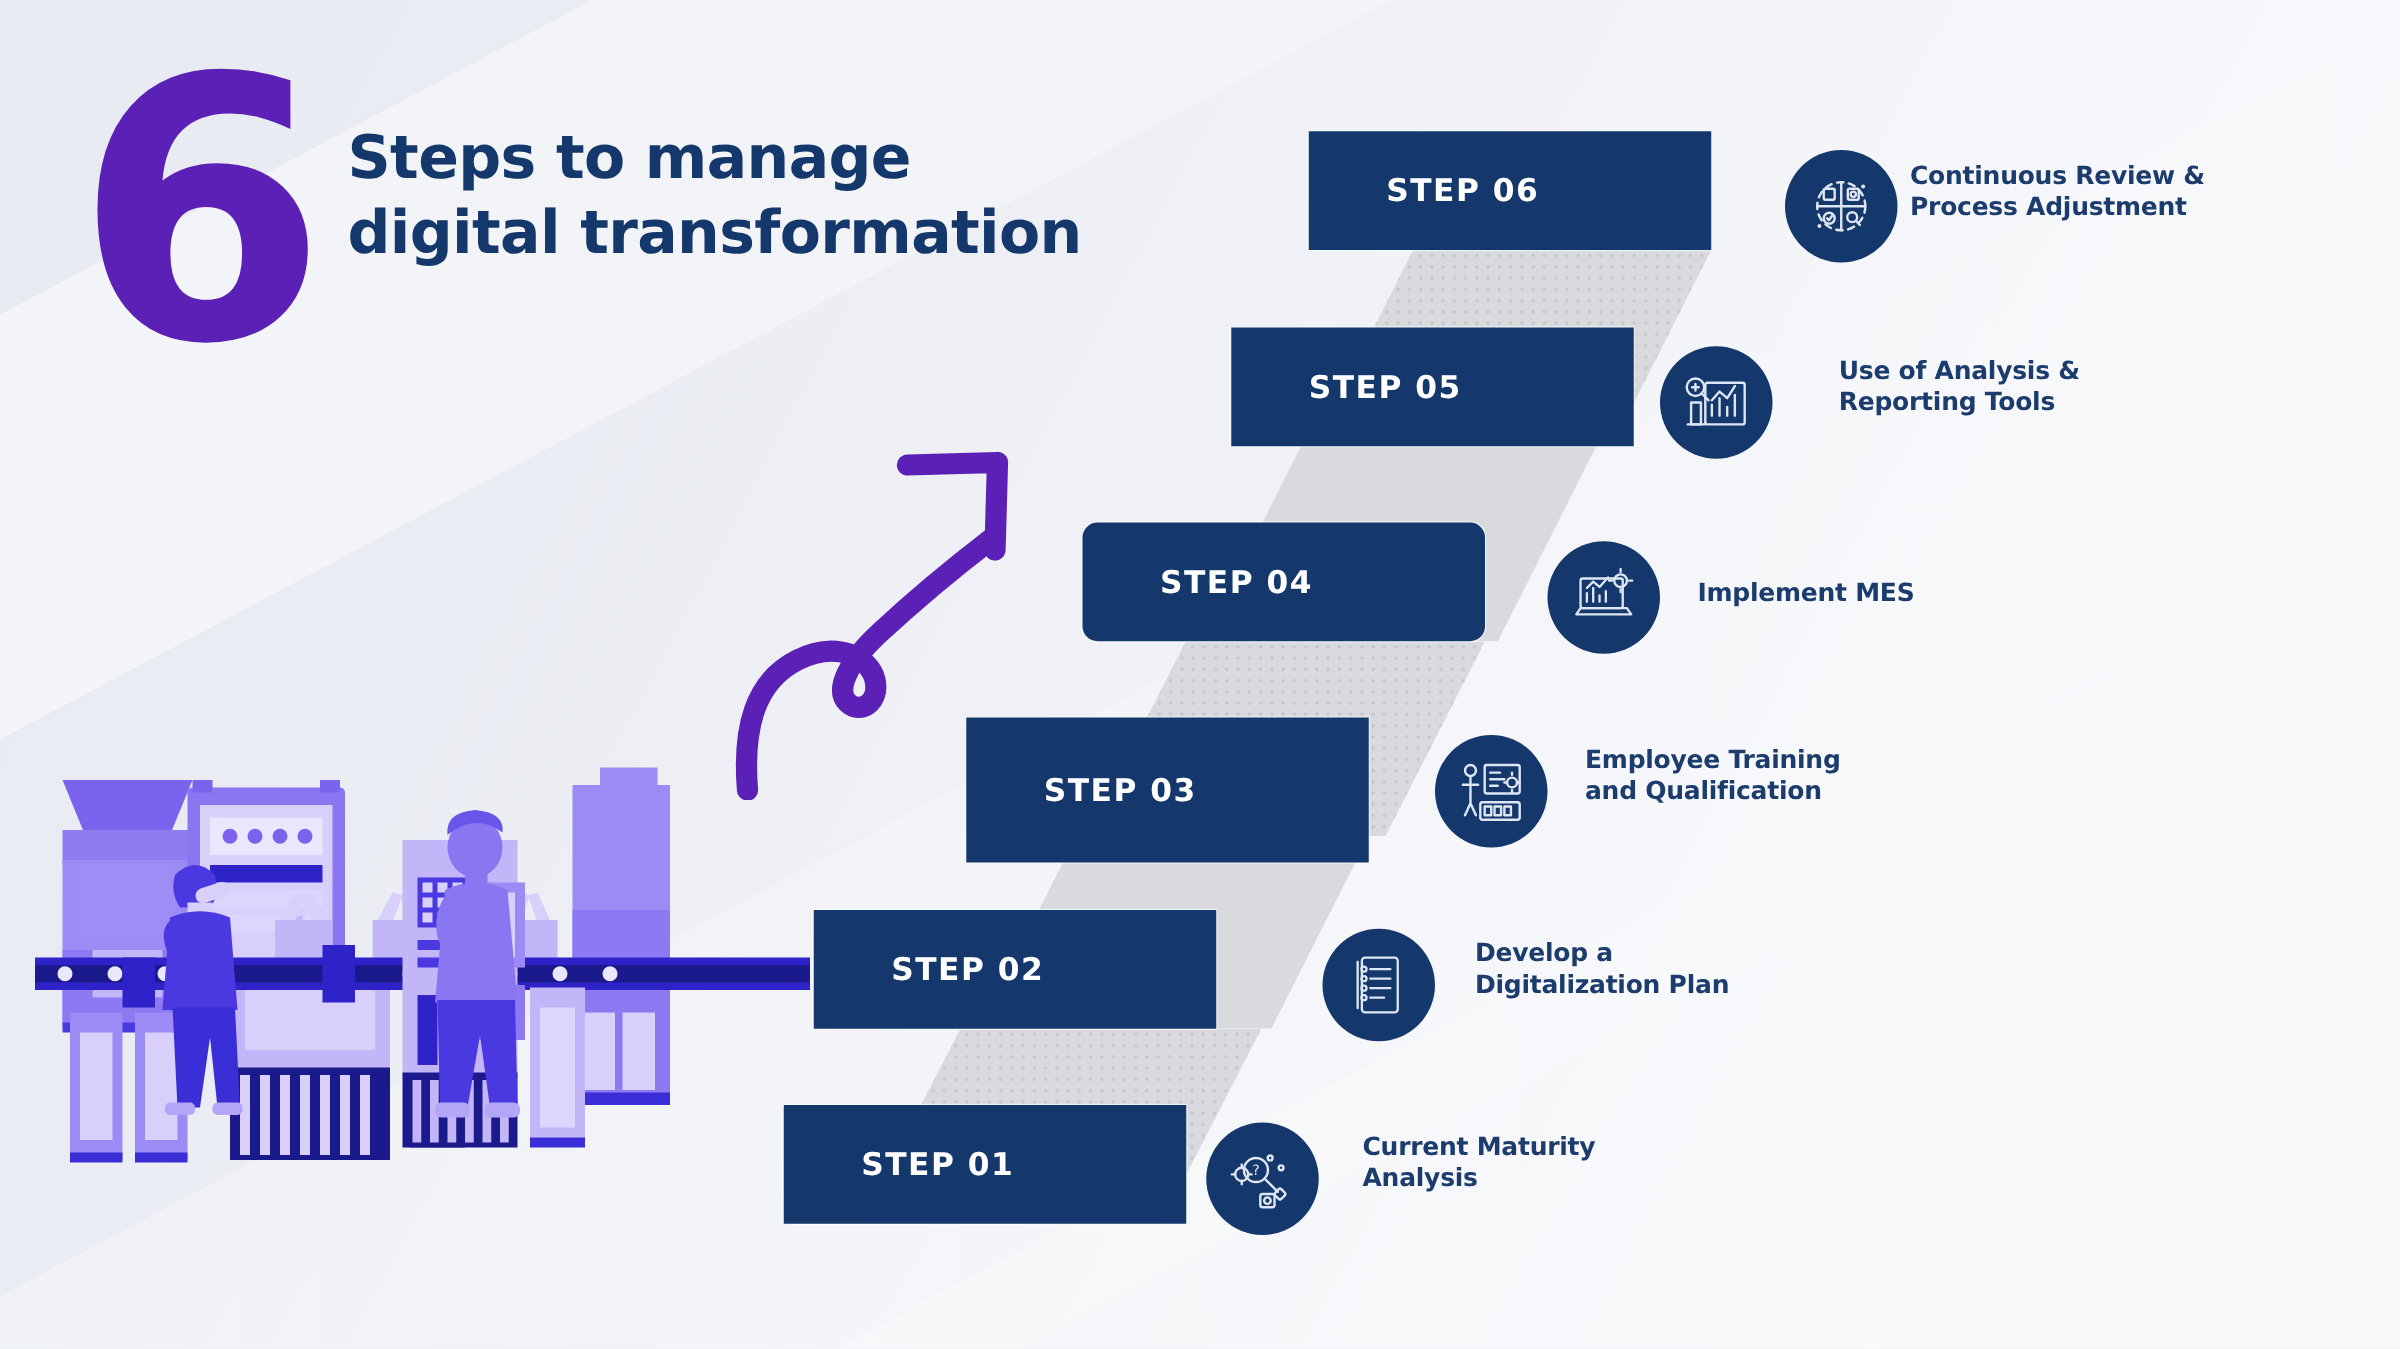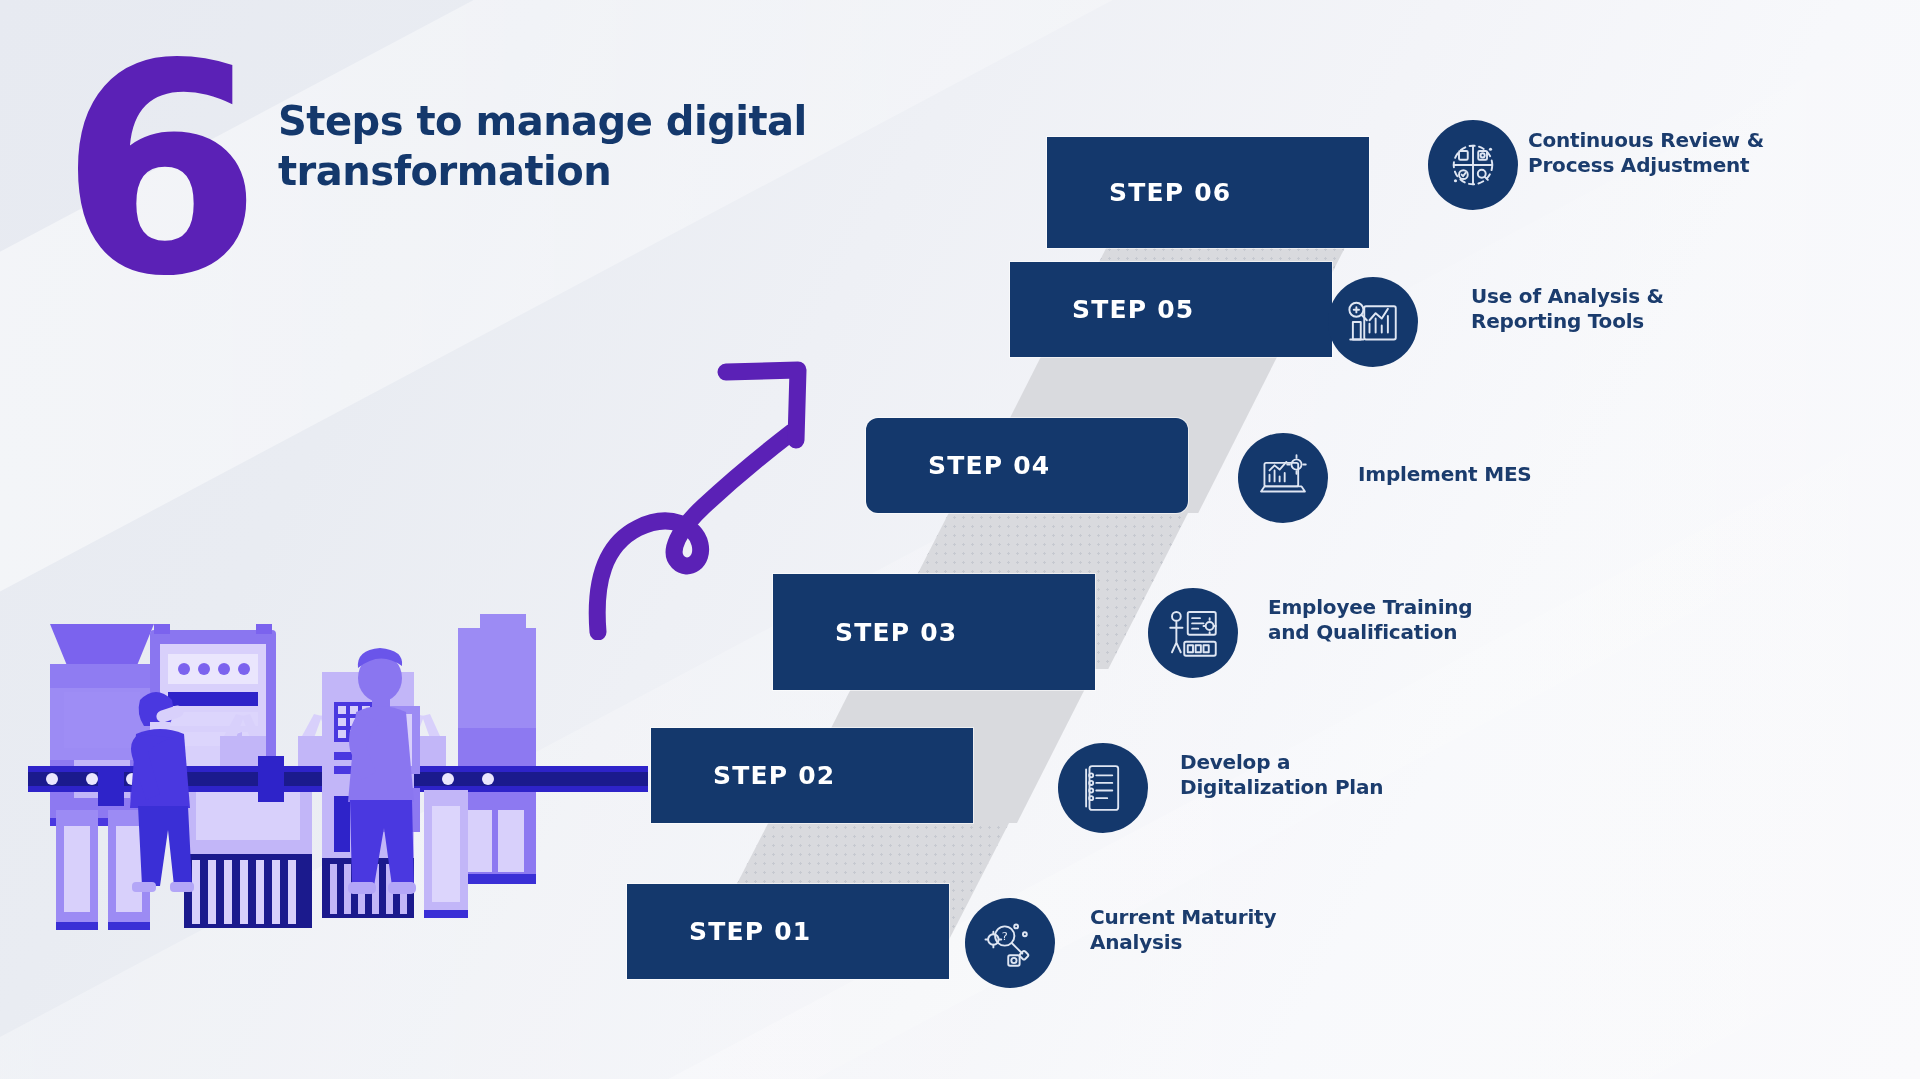--- a/index.html
+++ b/index.html
@@ -39,21 +39,21 @@
   #big-six {
     position:absolute; left:0; top:-14px;
     font-size:290px; line-height:290px;
     font-weight:800;
     color:#5b21b6;
     letter-spacing:-10px;
     font-family:"DejaVu Sans", sans-serif;
   }
   #heading-text {
     position:absolute; left:218px; top:56px;
-    font-size:40px; line-height:1.26;
+    font-size:48px; line-height:1.26;
     font-weight:800;
     color:#14386c;
     letter-spacing:-0.5px;
     font-family:"DejaVu Sans", sans-serif;
   }
 
   
   #arrow-wrap { position:absolute; left:560px; top:340px; width:280px; height:300px; }
 
   
@@ -360,38 +360,38 @@
     <svg viewBox="0 0 64 64" width="54" height="54" fill="none" stroke="#dfe6f3" stroke-width="2.2" stroke-linecap="round" stroke-linejoin="round">
       <rect x="10" y="14" width="40" height="28" rx="2"></rect>
       <path d="M6 48h52l-4-6H10Z"></path>
       <path d="M16 36v-8M22 36v-13M28 36v-6M34 36v-10"></path>
       <path d="M16 23l6-6 6 5 8-9"></path>
       <circle cx="48" cy="16" r="6"></circle>
           <path d="M48 8v-3M48 27v-3M56 16h3M37 16h3"></path>
     </svg>
       </div>
       <div class="step-desc" style="left: 1358px; top: 462px; text-align: center;">Implement MES</div>
-      <div class="step-bar" style="left: 1010px; top: 262px; width: 322px; height: 95px;">
+      <div class="step-bar" style="left: 985px; top: 262px; width: 322px; height: 95px;">
         <span class="step-label">STEP 05</span>
       </div>
       <div class="step-icon" style="left: 1328px; top: 277px; width: 90px; height: 90px;">
     <svg viewBox="0 0 64 64" width="56" height="56" fill="none" stroke="#dfe6f3" stroke-width="2.2" stroke-linecap="round" stroke-linejoin="round">
       <rect x="22" y="14" width="36" height="38" rx="2"></rect>
       <path d="M28 44v-10M35 44v-16M42 44v-8M49 44v-19"></path>
       <path d="M28 30l7-8 7 6 7-11"></path>
       <circle cx="13" cy="18" r="8"></circle>
           <path d="M19 24l6 6"></path>
       <path d="M9 32h9v20H9z"></path>
           <path d="M6 52h15"></path>
       <path d="M10 18h6M13 15v6"></path>
     </svg>
       </div>
       <div class="step-desc" style="left: 1448px; top: 284px; margin-left: 23px;">Use of Analysis &amp;
 Reporting Tools</div>
-      <div class="step-bar" style="left: 1047px; top: 105px; width: 322px; height: 111px; margin-top: 32px;">
+      <div class="step-bar" style="left: 1047px; top: 105px; width: 322px; height: 95px;">
         <span class="step-label">STEP 06</span>
       </div>
       <div class="step-icon" style="left: 1428px; top: 120px; width: 90px; height: 90px;">
     <svg viewBox="0 0 64 64" width="56" height="56" fill="none" stroke="#dfe6f3" stroke-width="2.2" stroke-linecap="round" stroke-linejoin="round">
       <circle cx="32" cy="32" r="22" stroke-dasharray="6 5"></circle>
       <path d="M32 10v44M10 32h44"></path>
       <rect x="16" y="16" width="10" height="10" rx="1.5"></rect>
       <rect x="38" y="16" width="10" height="10" rx="1.5"></rect>
           <circle cx="43" cy="21" r="2.4"></circle>
       <circle cx="21" cy="43" r="5"></circle>

